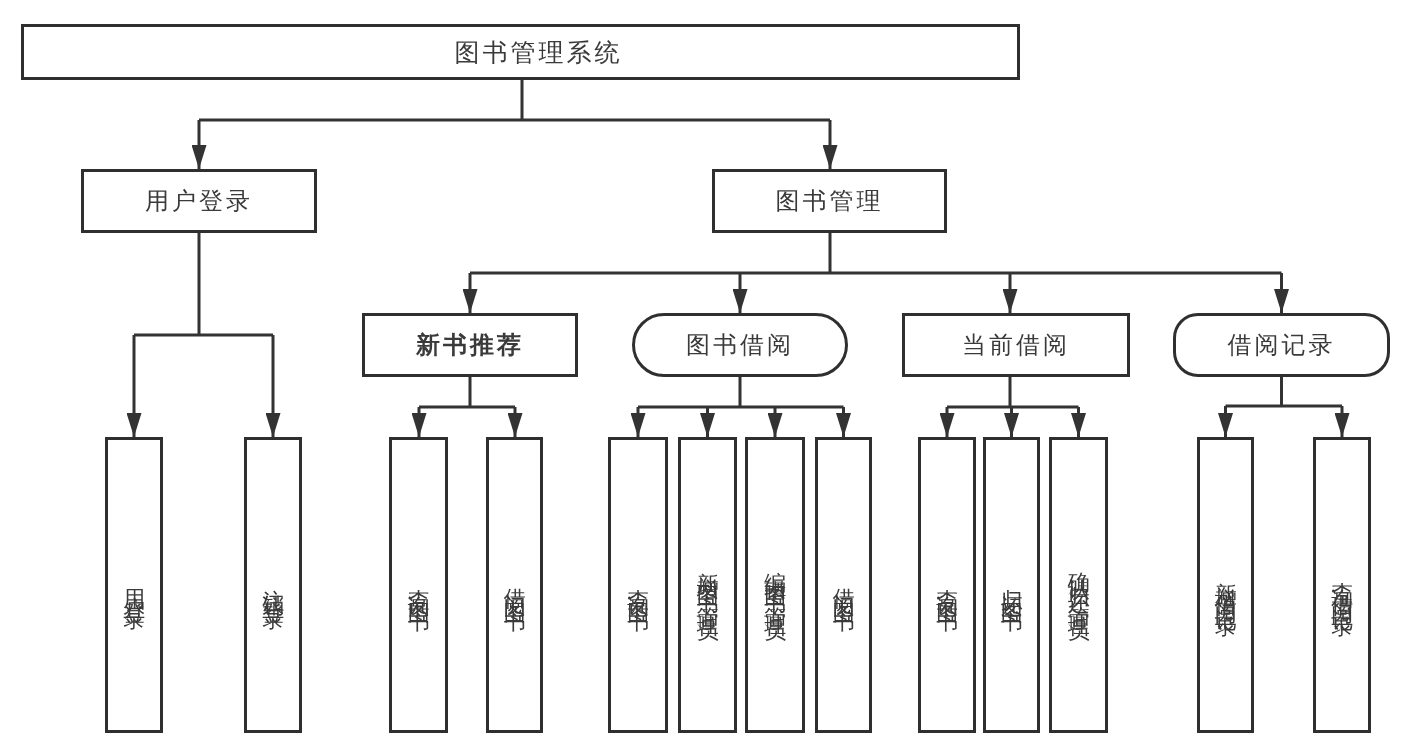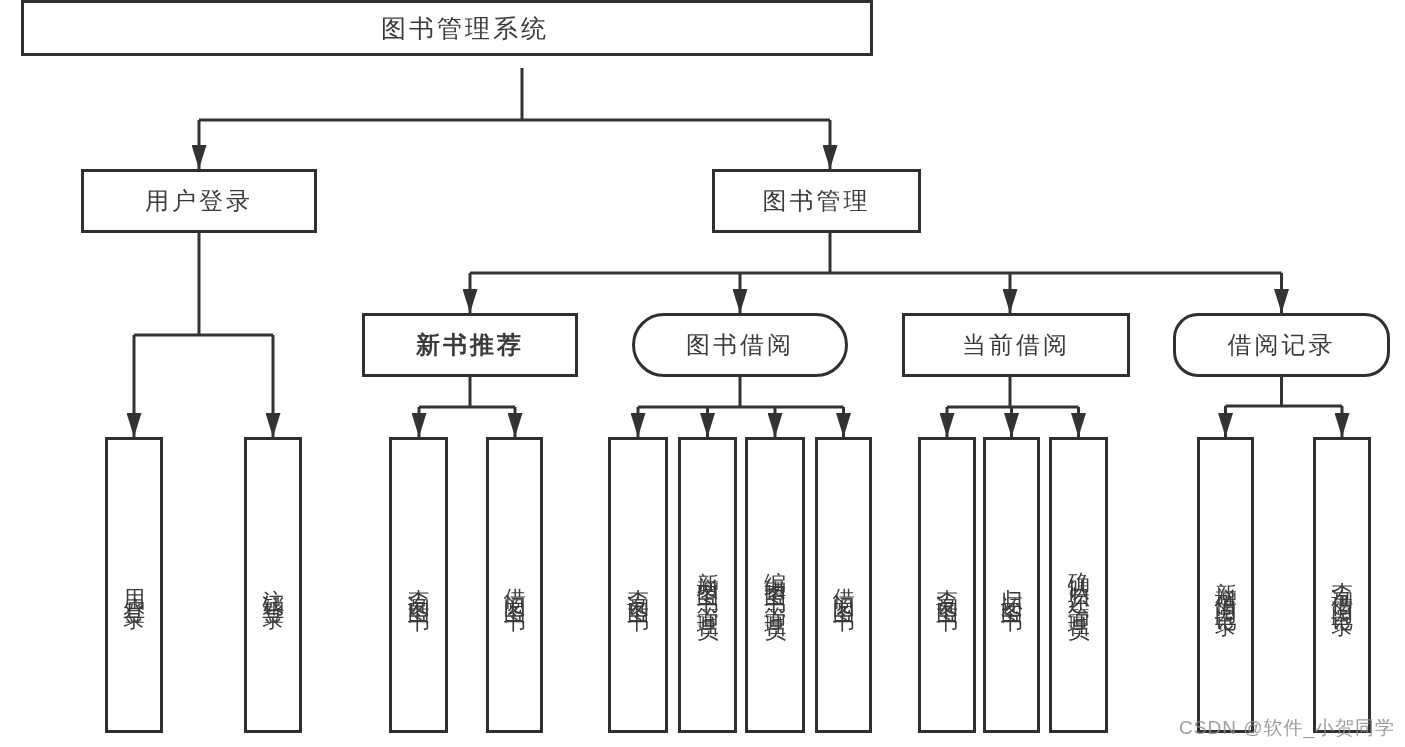--- a/index.html
+++ b/index.html
@@ -61,24 +61,24 @@
     <path class="wire arr" d="M707.5 407 V437"></path>
     <path class="wire arr" d="M775 407 V437"></path>
     <path class="wire arr" d="M843.5 407 V437"></path>
     <path class="wire arr" d="M947 407 V437"></path>
     <path class="wire arr" d="M1011.5 407 V437"></path>
     <path class="wire arr" d="M1078.5 407 V437"></path>
     <path class="wire arr" d="M1225.5 406 V437"></path>
     <path class="wire arr" d="M1342 406 V437"></path>
   </svg>
 
-  <div class="node root" style="left:21px;top:0;width:852px;padding-left:36px;">图书管理系统</div>
+  <div class="node root" style="left:21px;top:24px;width:999px;padding-left:36px;">图书管理系统</div>
 
   <div class="node" style="left:81px;top:169px;width:236px;">用户登录</div>
-  <div class="node" style="left:712px;top:169px;width:209px;">图书管理</div>
+  <div class="node" style="left:712px;top:169px;width:235px;">图书管理</div>
 
   <div class="node" style="left:362px;top:313px;width:216px;font-weight:bold;">新书推荐</div>
   <div class="node" style="left:632px;top:313px;width:216px;border-radius:32px;">图书借阅</div>
   <div class="node" style="left:902px;top:313px;width:228px;">当前借阅</div>
   <div class="node" style="left:1173px;top:313px;width:217px;border-radius:25px;">借阅记录</div>
 
   <div class="vnode" style="left:105px;width:58px;">用户登录</div>
   <div class="vnode" style="left:244px;width:58px;">注销登录</div>
 
   <div class="vnode" style="left:389px;width:59px;">查询图书</div>
@@ -89,15 +89,14 @@
   <div class="vnode" style="left:745px;width:60px;">编辑图书（管理员）</div>
   <div class="vnode" style="left:815px;width:57px;">借阅图书</div>
 
   <div class="vnode" style="left:918px;width:58px;">查询图书</div>
   <div class="vnode" style="left:983px;width:57px;">归还图书</div>
   <div class="vnode" style="left:1049px;width:59px;">确认归还（管理员）</div>
 
   <div class="vnode" style="left:1197px;width:57px;">新增借阅记录</div>
   <div class="vnode" style="left:1313px;width:58px;">查询借阅记录</div>
 
-  <div class="watermark">CSDN @软件_小贺同学</div>
 
 </div>
 
 </body></html>

